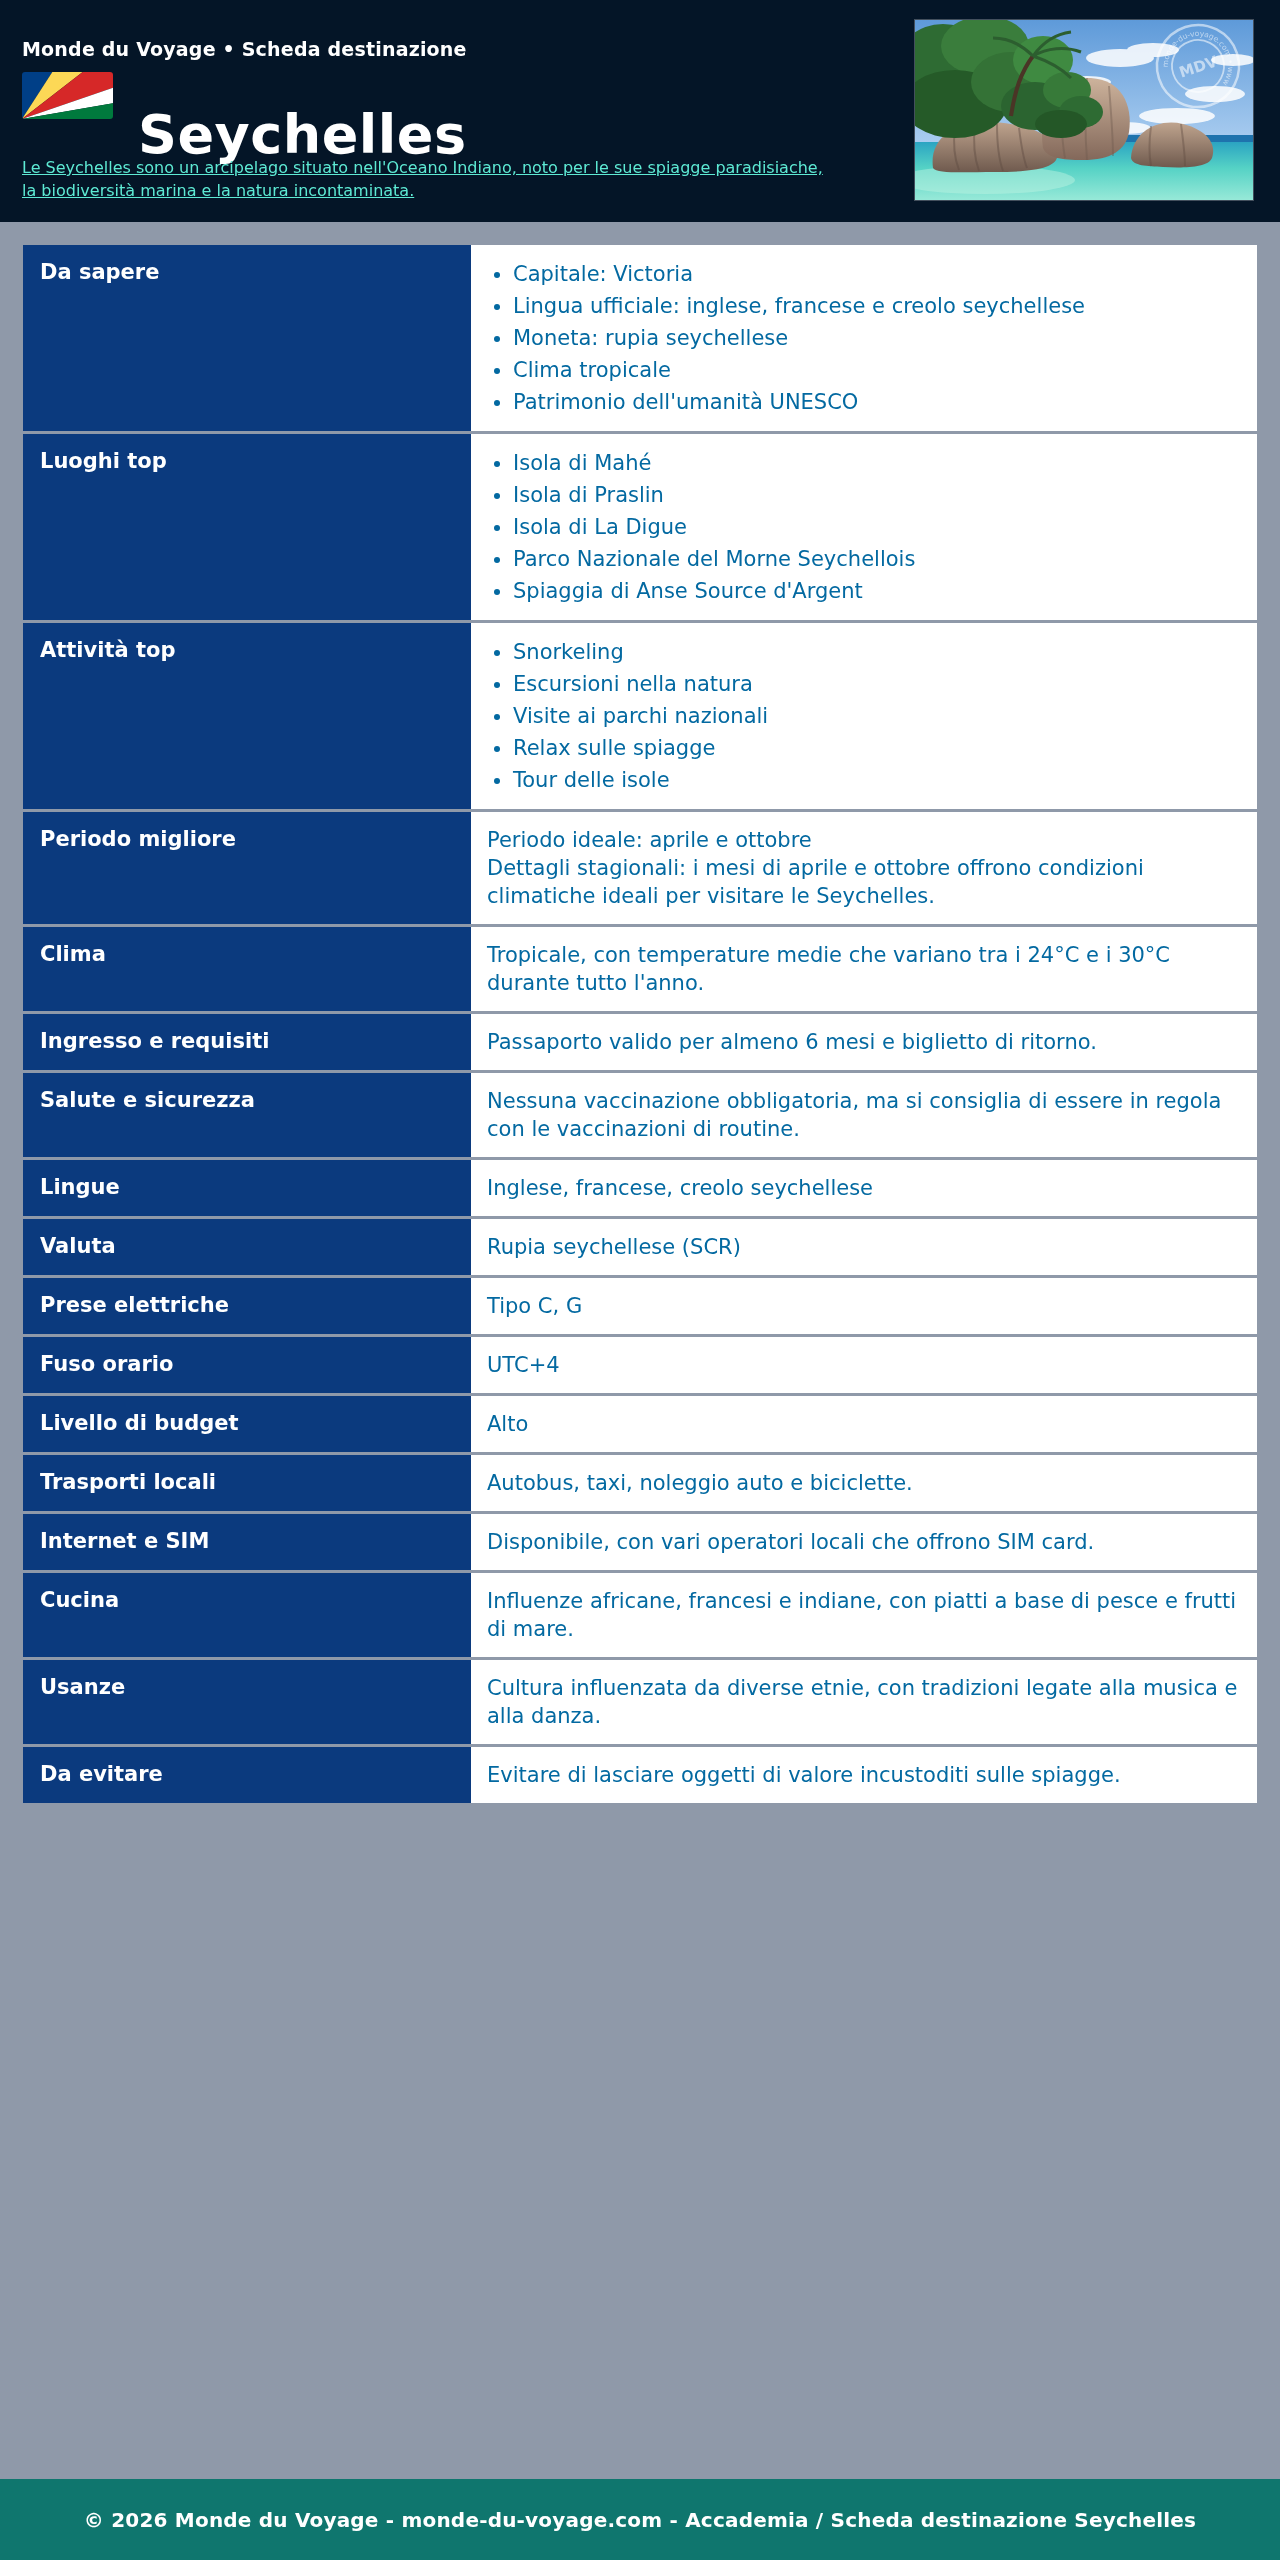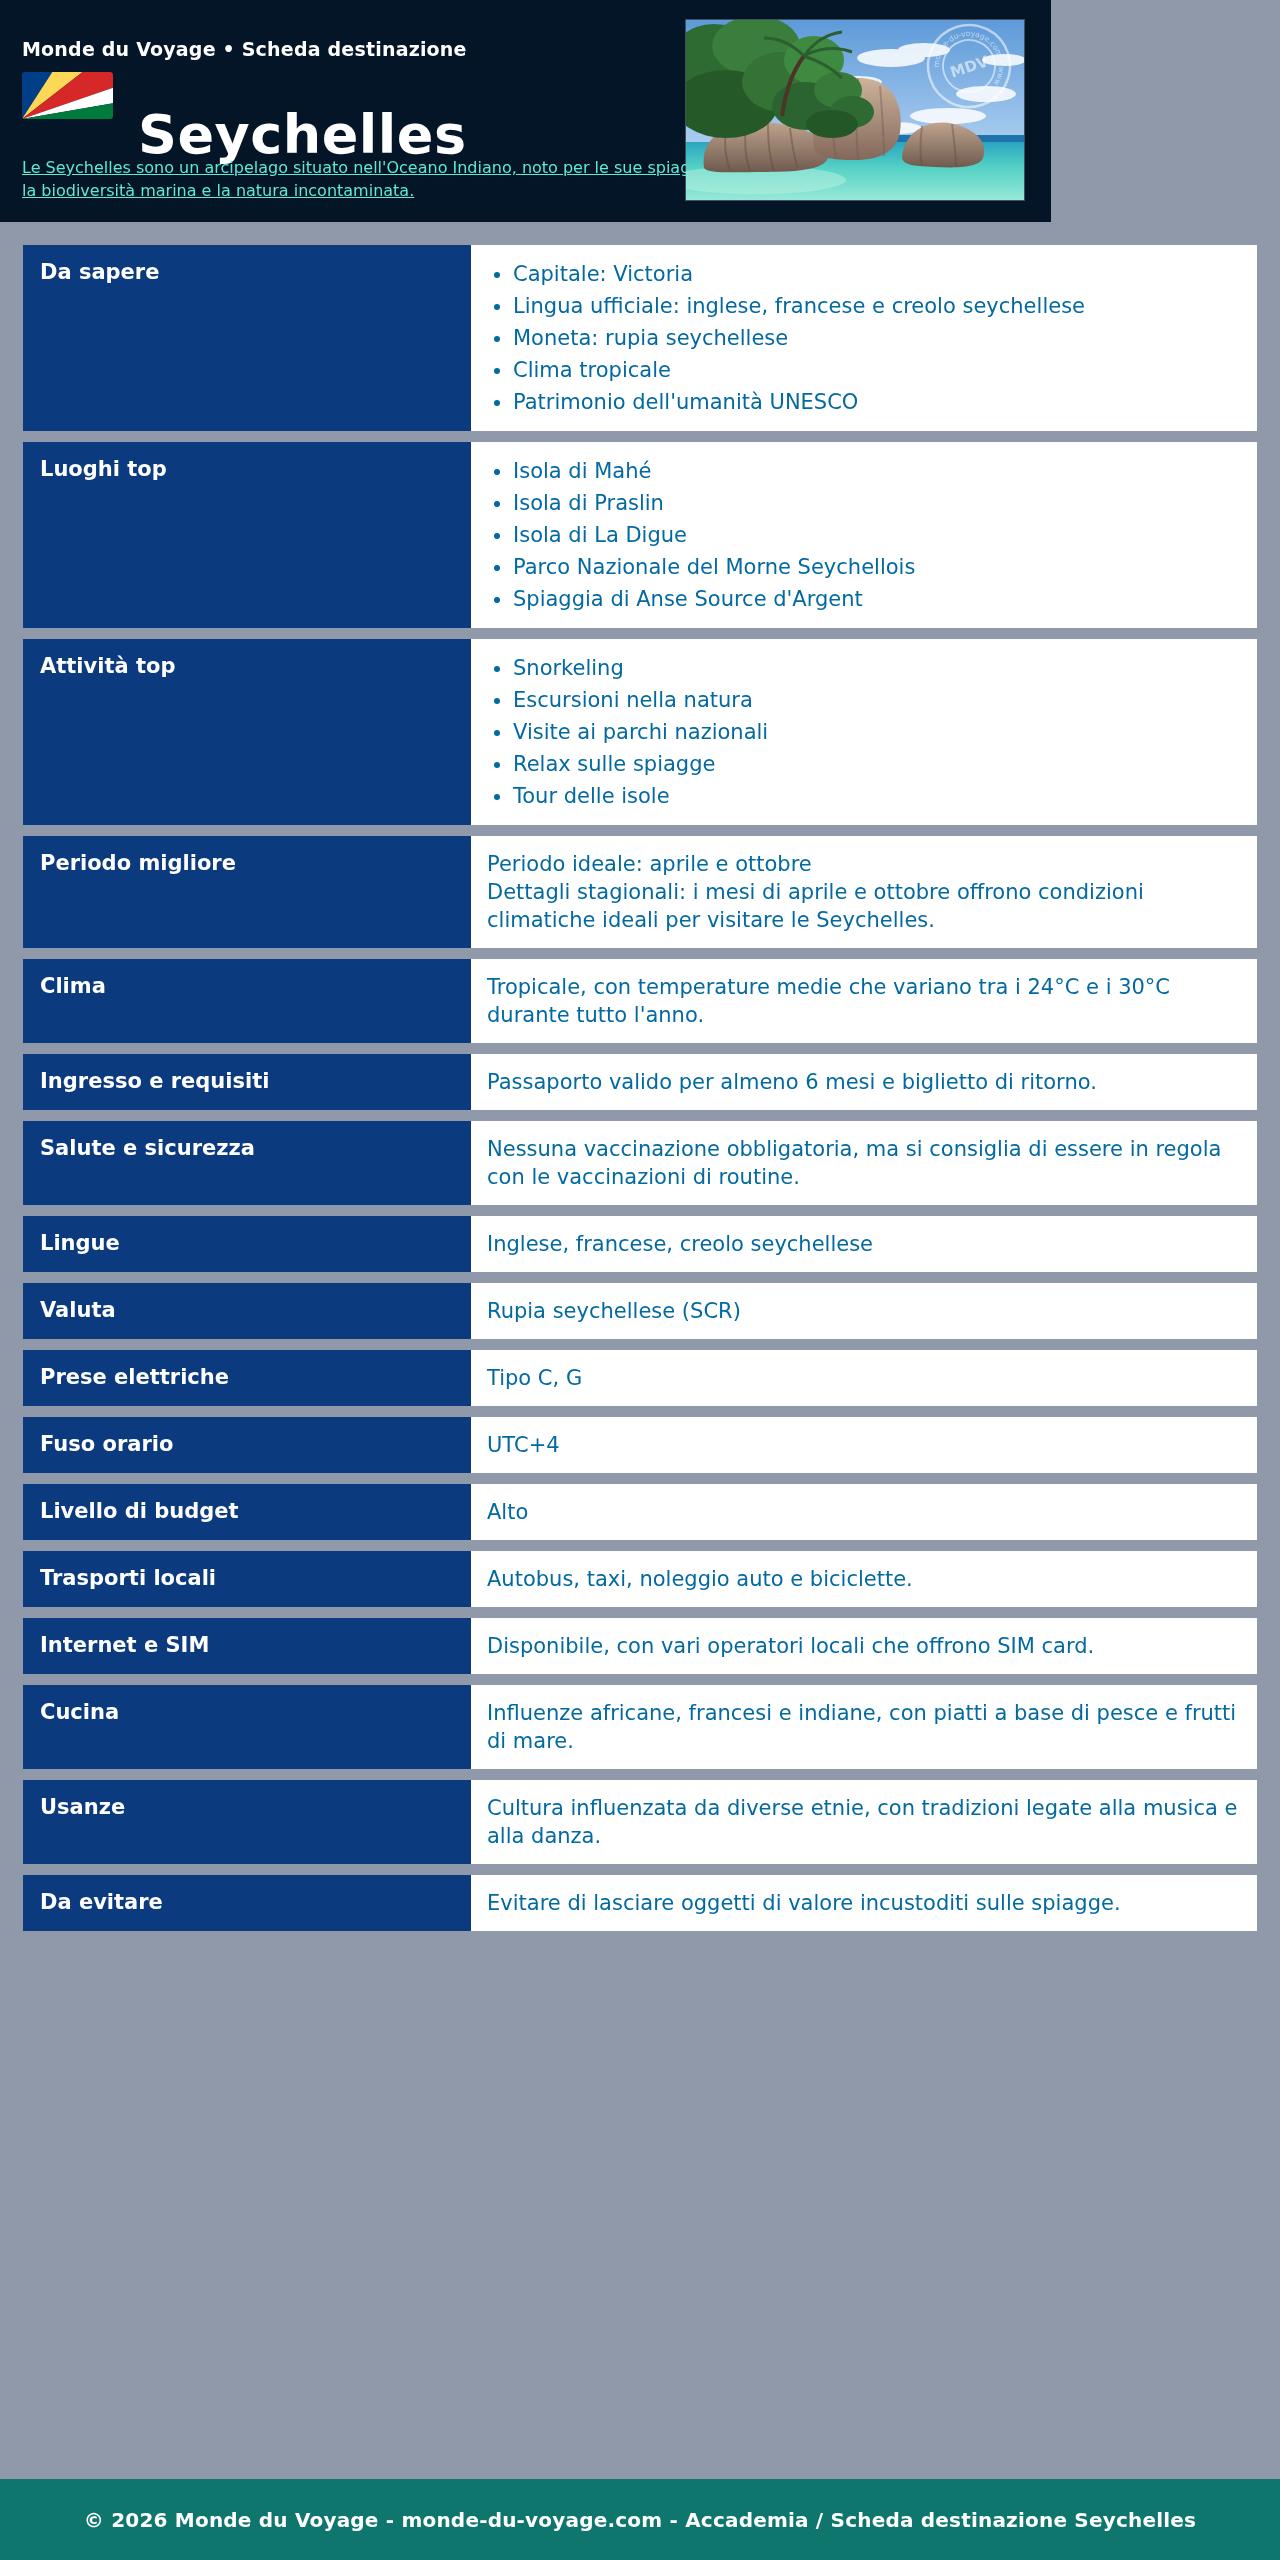--- a/index.html
+++ b/index.html
@@ -8,21 +8,21 @@
     height: 2560px;
     position: relative;
     background: #8f99a9;
     font-family: "DejaVu Sans", "Liberation Sans", sans-serif;
     overflow: hidden;
   }
 
   
   .site-header {
     position: relative;
-    width: 1051px;
+    width: 1280px;
     height: 222px;
     background: #041527;
     color: #ffffff;
     box-sizing: border-box;
     padding-left: 23px;
   }
   .breadcrumb {
     position: absolute;
     left: 22px;
     top: 38px;
@@ -76,21 +76,21 @@
   .photo-frame svg { display: block; }
 
   
   .info-table {
     margin: 23px 23px 0 23px;
     width: 1234px;
   }
   .info-row {
     display: flex;
     align-items: stretch;
-    margin-bottom: 11px;
+    margin-bottom: 3px;
   }
   .cell-label {
     width: 448px;
     box-sizing: border-box;
     background: #0b3a7e;
     color: #ffffff;
     font-size: 21px;
     font-weight: bold;
     padding: 15px 16px 15px 17px;
   }

